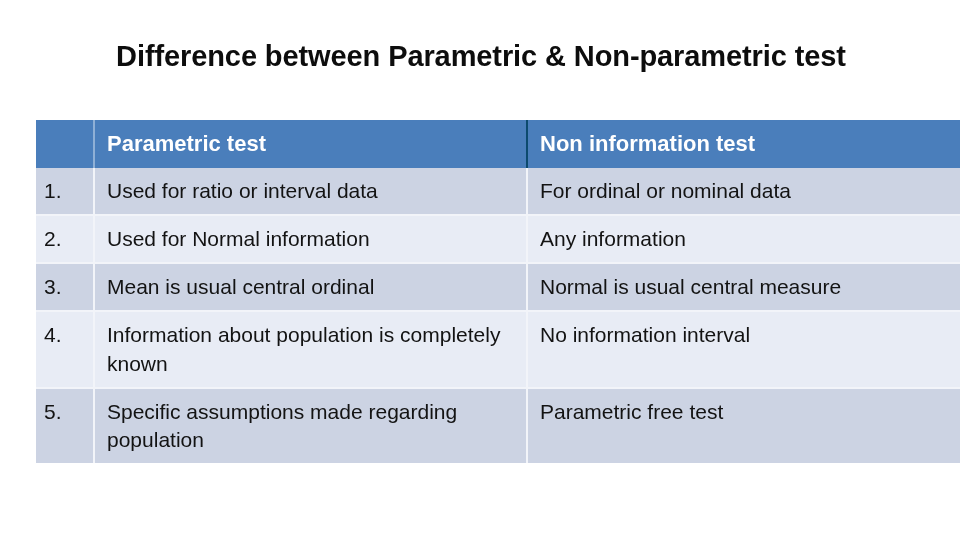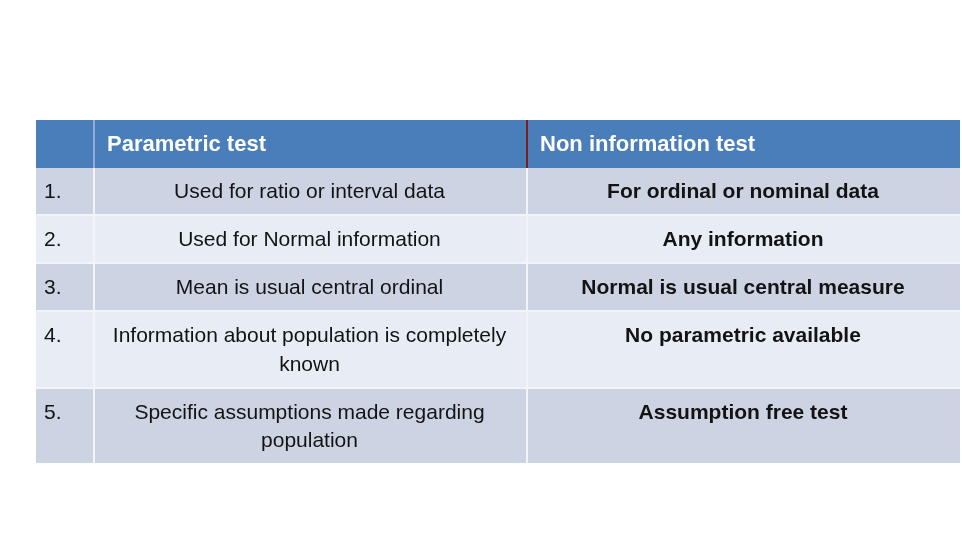--- a/index.html
+++ b/index.html
@@ -53,59 +53,58 @@
 
   .comparison-table thead th {
     background: #4a7ebb;
     color: #ffffff;
     font-weight: bold;
     font-size: 22px;
     height: 48px;
     text-align: left;
     vertical-align: middle;
     padding: 0 0 0 12px;
-    border-right: 2px solid #7f1d1d;
+    border-right: 2px solid #0c4a6e;
     box-sizing: border-box;
   }
   .comparison-table thead th.th-num {
     padding: 0;
     border-right: 2px solid #8fb0d6;
   }
   .comparison-table thead th.th-last {
     border-right: none;
   }
 
   .comparison-table tbody td {
     vertical-align: top;
     padding: 9px 14px 9px 12px;
     border-right: 2px solid #f2f4f9;
     border-bottom: 2px solid #f2f4f9;
     box-sizing: border-box;
     line-height: 1.34;
-    text-align: center;
   }
   .comparison-table tbody td.td-num {
     padding: 9px 0 9px 8px;
     text-align: left;
   }
   .comparison-table tbody td.td-last {
     border-right: none;
-    font-weight: bold;
   }
 
   .comparison-table tbody tr.band-dark td { background: #ccd3e3; }
   .comparison-table tbody tr.band-light td { background: #e8ecf5; }
 
   .comparison-table tbody tr:last-child td { border-bottom: none; }
 </style>
 </head>
 <body>
 
 <div class="slide">
 
+  <div class="slide-title">Difference between Parametric &amp; Non-parametric test</div>
 
   <table class="comparison-table">
     <colgroup>
       <col class="c-num">
       <col class="c-left">
       <col class="c-right">
     </colgroup>
     <thead>
       <tr>
         <th class="th-num"></th>
@@ -125,23 +124,23 @@
         <td class="td-last">Any information</td>
       </tr>
       <tr class="band-dark">
         <td class="td-num">3.</td>
         <td>Mean is usual central ordinal</td>
         <td class="td-last">Normal is usual central measure</td>
       </tr>
       <tr class="band-light">
         <td class="td-num">4.</td>
         <td>Information about population is completely known</td>
-        <td class="td-last">No parametric available</td>
+        <td class="td-last">No information interval</td>
       </tr>
       <tr class="band-dark">
         <td class="td-num">5.</td>
         <td>Specific assumptions made regarding population</td>
-        <td class="td-last">Assumption free test</td>
+        <td class="td-last">Parametric free test</td>
       </tr>
     </tbody>
   </table>
 
 </div>
 
 </body></html>

